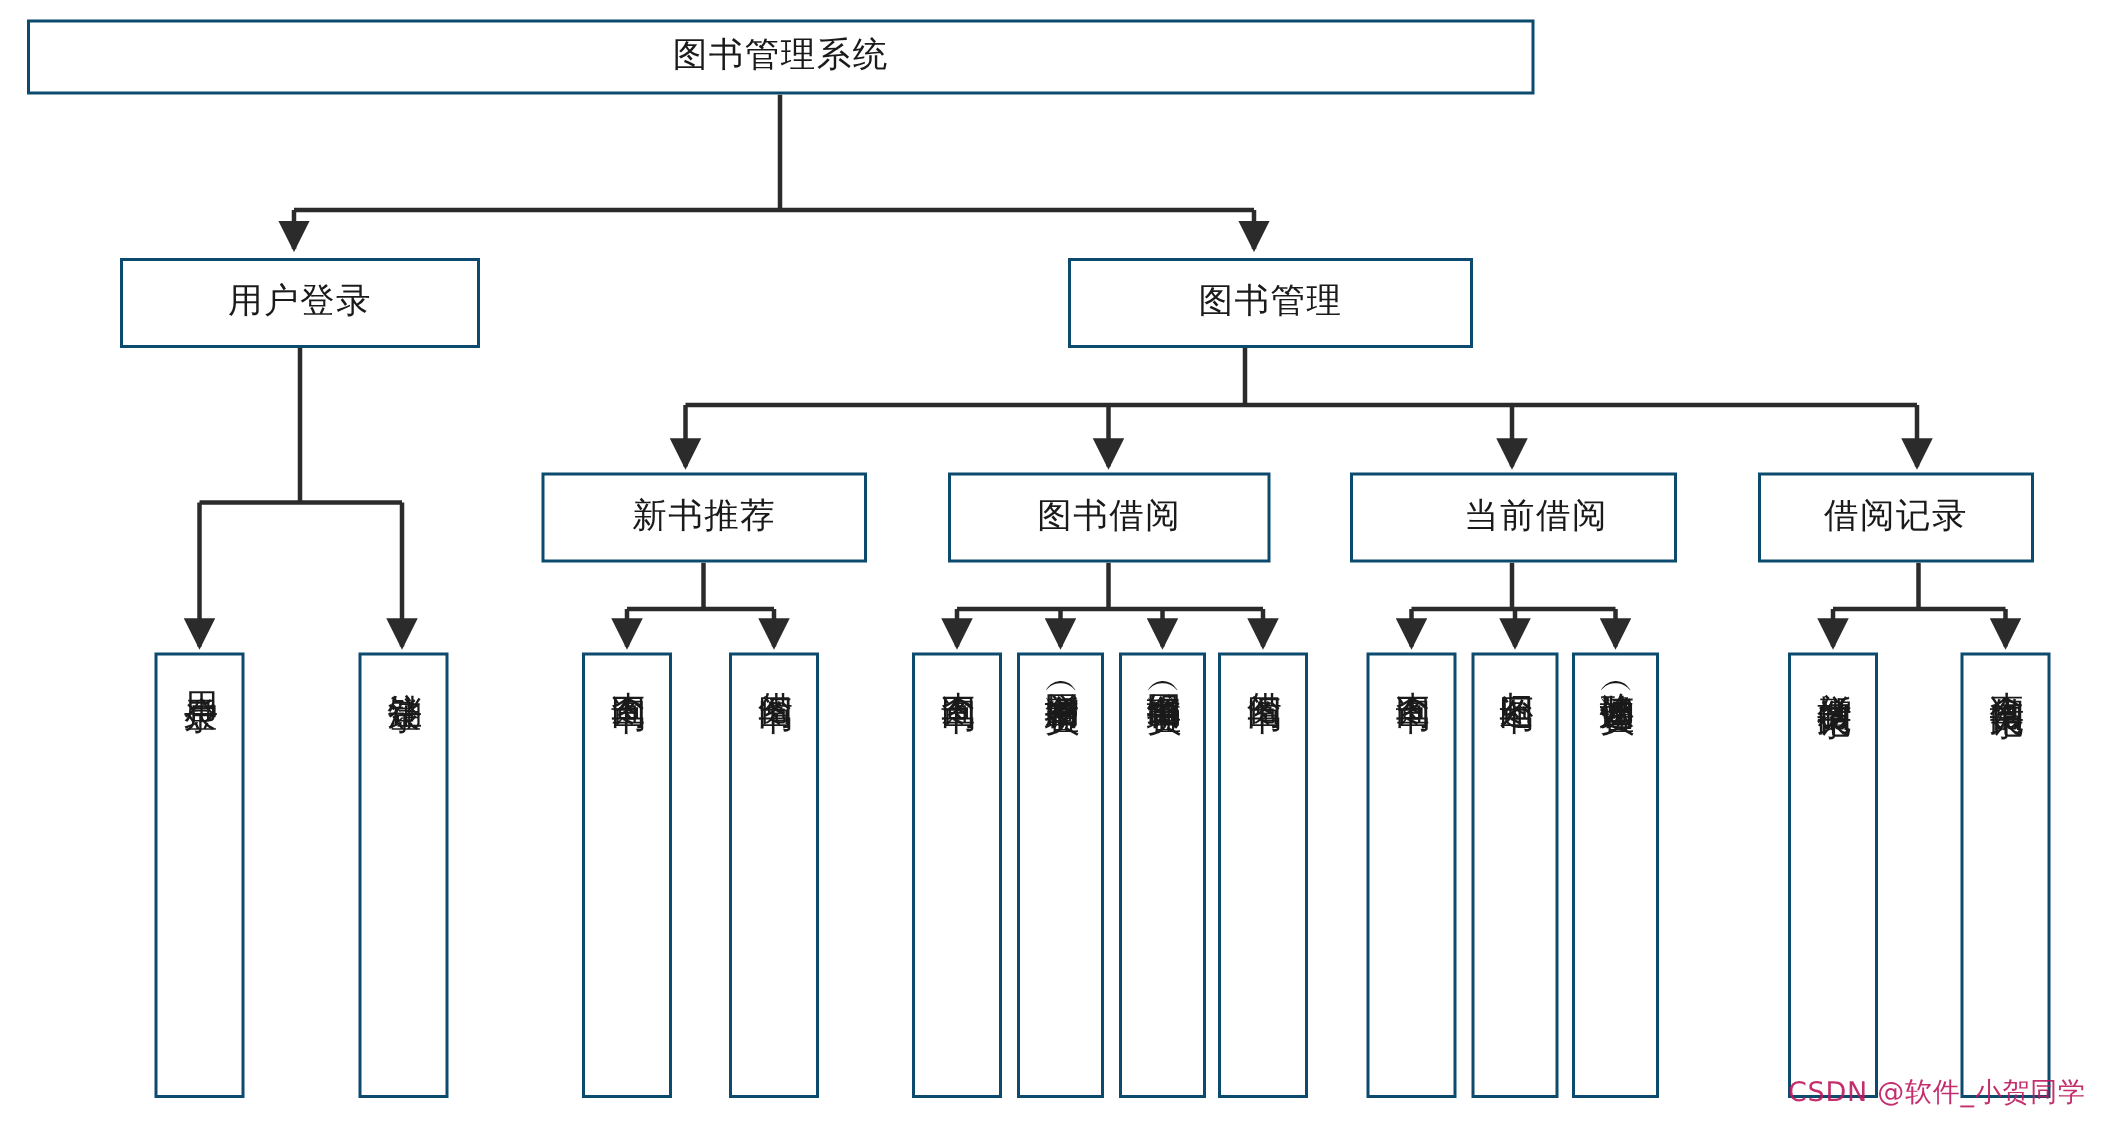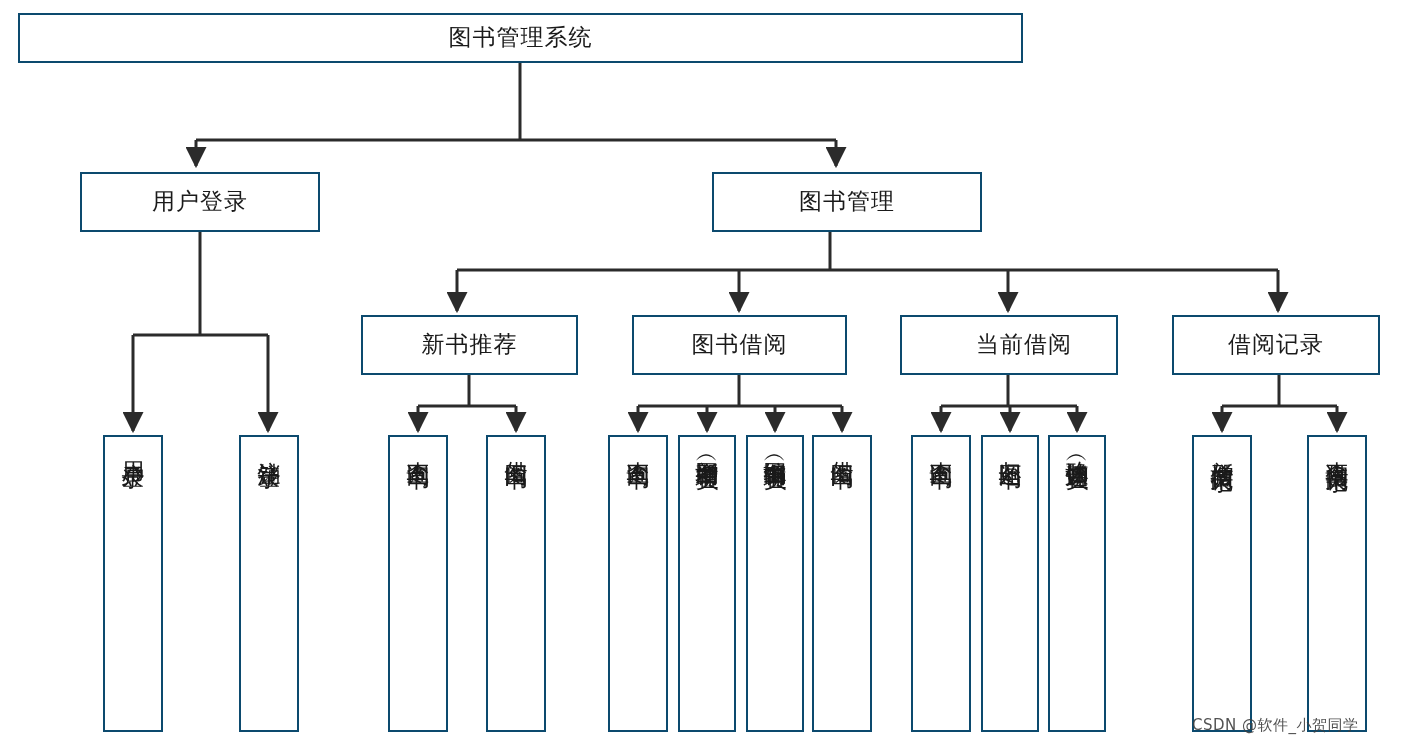--- a/index.html
+++ b/index.html
@@ -55,22 +55,22 @@
     font-size: 23px;
     line-height: 1.18;
     letter-spacing: 2px;
     white-space: nowrap;
   }
   .node.v.tall .label {
     letter-spacing: 1px;
   }
   .watermark {
     position: absolute;
-    font-size: 15px;
-    color: #404040;
+    font-size: 18px;
+    color: #be185d;
     white-space: nowrap;
     opacity: 0.9;
     letter-spacing: 0.5px;
   }
 </style>
 </head>
 <body>
 
 <div id="canvas">
 
@@ -142,21 +142,21 @@
   </div>
 
   <div class="node h" style="left:632px; top:315px; width:215px; height:60px;">
     <span class="label">图书借阅</span>
   </div>
 
   <div class="node h" style="left:900px; top:315px; width:218px; height:60px;padding-left:30px;">
     <span class="label">当前借阅</span>
   </div>
 
-  <div class="node h" style="left:1172px; top:315px; width:208px; height:60px;">
+  <div class="node h" style="left:1172px; top:315px; width:184px; height:60px;">
     <span class="label">借阅记录</span>
   </div>
 
   <div class="node v" style="left:103px; top:435px; width:60px; height:297px;">
     <span class="label">用户登录</span>
   </div>
 
   <div class="node v" style="left:239px; top:435px; width:60px; height:297px;">
     <span class="label">注销登录</span>
   </div>

